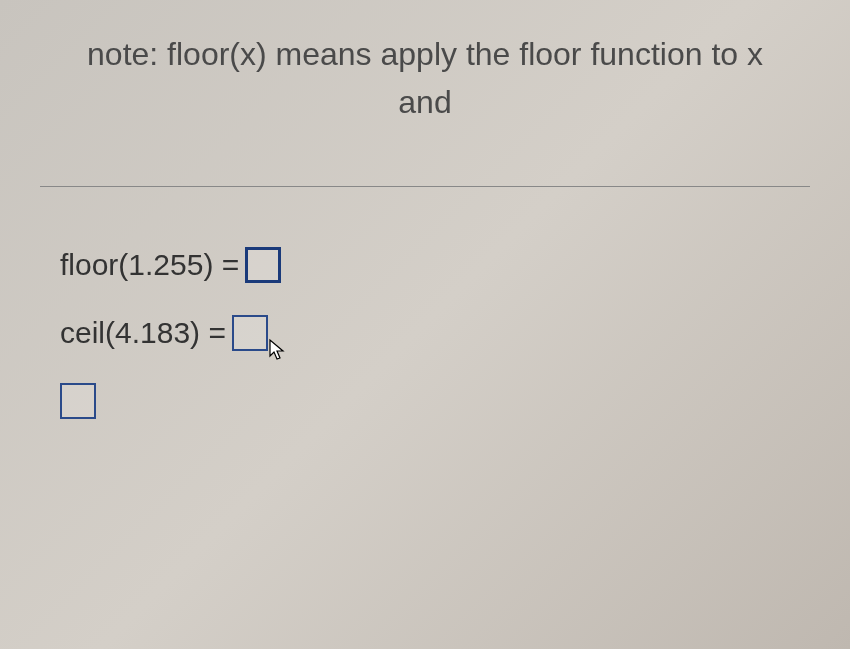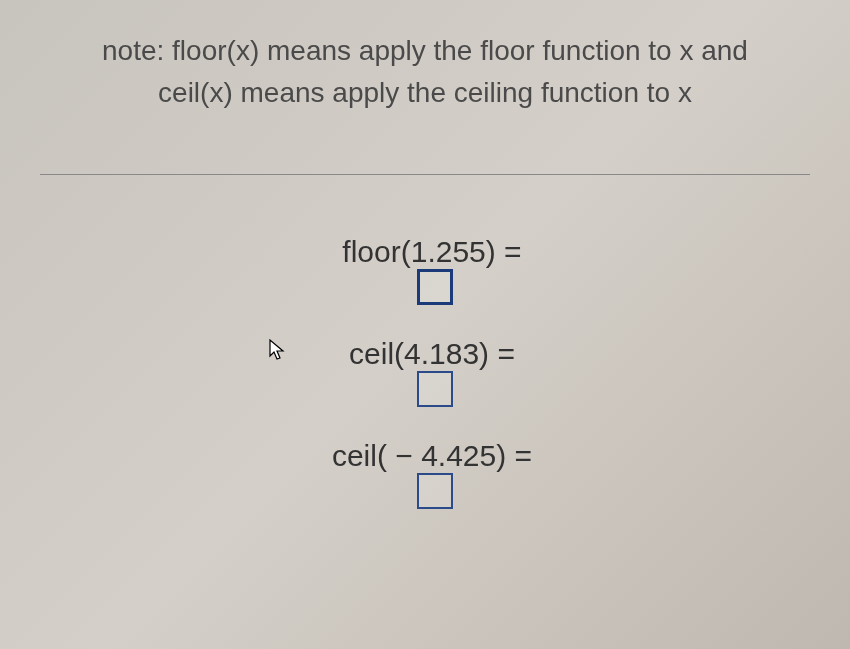--- a/index.html
+++ b/index.html
@@ -11,42 +11,41 @@
       width: 850px;
       height: 649px;
       background: linear-gradient(135deg, #c8c4be 0%, #d4cfc8 50%, #bfb8b0 100%);
       font-family: Arial, Helvetica, sans-serif;
       padding: 30px 40px;
       color: #3a3a3a;
       overflow: hidden;
     }
     .note-section {
       text-align: center;
-      font-size: 28px;
+      font-size: 32px;
       line-height: 1.5;
       color: #4a4a4a;
       margin-bottom: 60px;
       padding: 0 20px;
     }
     .divider {
       border: none;
       border-top: 1.5px solid #888;
       margin: 30px 0 60px 0;
       width: 100%;
     }
     .problems {
       padding-left: 20px;
     }
     .problem-row {
       display: flex;
       align-items: center;
       margin-bottom: 32px;
       font-size: 30px;
       color: #333;
-      flex-direction: column;
     }
     .problem-label {
       margin-right: 6px;
     }
     .answer-box {
       width: 36px;
       height: 36px;
       border: 2px solid #2a4a8a;
       background: rgba(255,255,255,0.15);
       font-size: 22px;
@@ -64,40 +63,38 @@
       height: 24px;
       left: 268px;
       top: 338px;
     }
   </style>
 </head>
 <body>
 
 <div class="note-section">
   <div>note: floor(x) means apply the floor function to x and</div>
-  <div>ceil(x) means apply the ceiling function to x</div>
 </div>
 
 <hr class="divider">
 
 <div class="problems">
 
   <div class="problem-row">
     <span class="problem-label">floor(1.255) =</span>
     <input type="text" class="answer-box active" value="" style="">
   </div>
 
 
   <div class="problem-row">
     <span class="problem-label">ceil(4.183) =</span>
     <input type="text" class="answer-box" value="" style="">
   </div>
 
   <div class="problem-row">
-    <span class="problem-label">ceil( − 4.425) =</span>
     <input type="text" class="answer-box" value="" style="">
   </div>
 
 </div>
 
 <svg class="cursor-overlay" viewBox="0 0 20 24">
   <path d="M2,2 L2,18 L6,14 L9,21 L12,20 L9,13 L15,13 Z" fill="#fff" stroke="#000" stroke-width="1.2"></path>
 </svg>
 
 </body></html>

